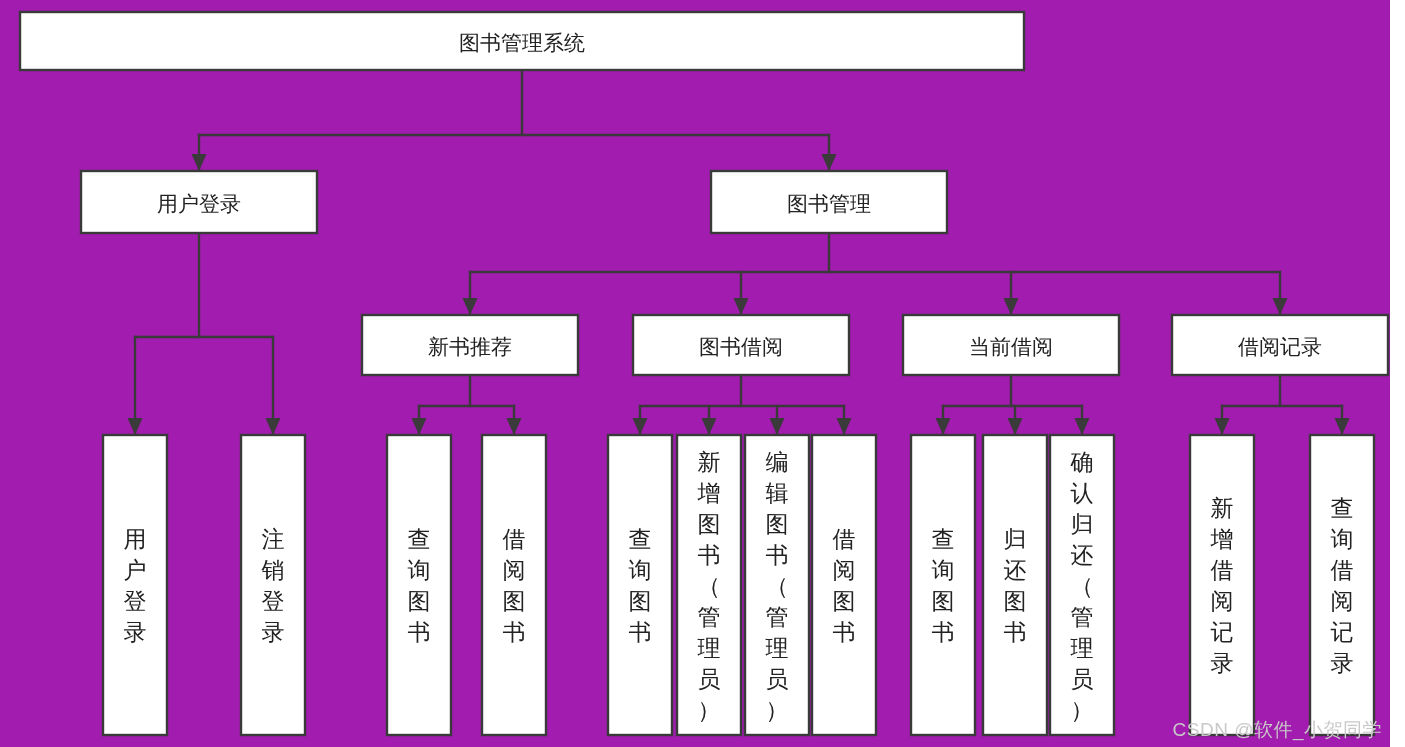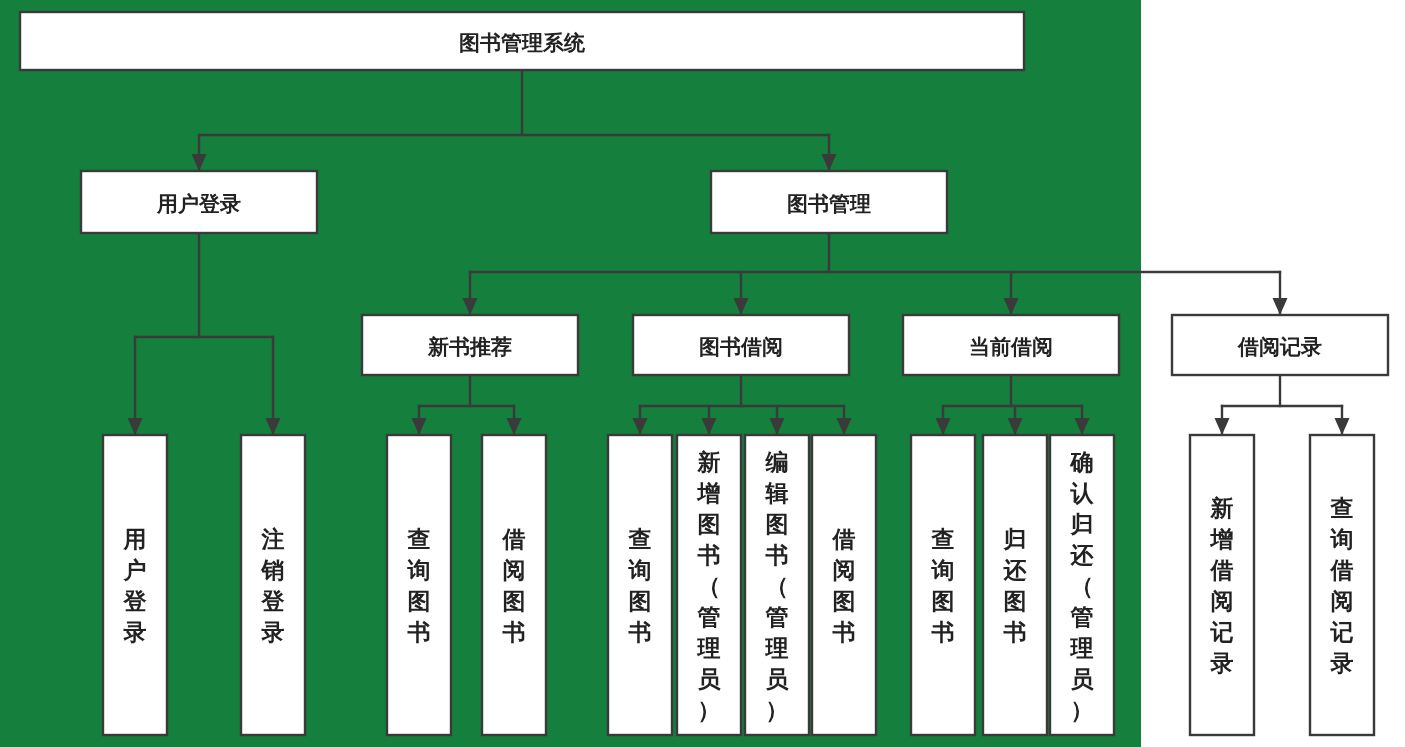--- a/index.html
+++ b/index.html
@@ -8,24 +8,23 @@
     background: #ffffff;
   }
   body {
     width: 1405px;
     height: 747px;
     font-family: "Liberation Sans", "DejaVu Sans", sans-serif;
     overflow: hidden;
   }
   #diagram-root {
     position: relative;
-    width: 1141px;
+    width: 1390px;
     height: 747px;
-    background: #15803d;
-    font-weight: bold;
+    background: #a21caf;
   }
   svg.diagram-canvas {
     position: absolute;
     left: 0;
     top: 0;
     width: 1405px;
     height: 747px;
     display: block;
   }
   .node-box {
@@ -218,13 +217,14 @@
         <g>
           <rect x="1190" y="435" width="64" height="300" class="node-box"></rect>
           <text x="1222" class="leaf-label-v"><tspan x="1222" y="516.18">新</tspan><tspan x="1222" y="547.18">增</tspan><tspan x="1222" y="578.18">借</tspan><tspan x="1222" y="609.18">阅</tspan><tspan x="1222" y="640.18">记</tspan><tspan x="1222" y="671.18">录</tspan></text>
         </g>
         <g>
           <rect x="1310" y="435" width="64" height="300" class="node-box"></rect>
           <text x="1342" class="leaf-label-v"><tspan x="1342" y="516.18">查</tspan><tspan x="1342" y="547.18">询</tspan><tspan x="1342" y="578.18">借</tspan><tspan x="1342" y="609.18">阅</tspan><tspan x="1342" y="640.18">记</tspan><tspan x="1342" y="671.18">录</tspan></text>
         </g>
       </g>
   </svg>
+  <div class="watermark">CSDN @软件_小贺同学</div>
 </div>
 
 </body></html>

